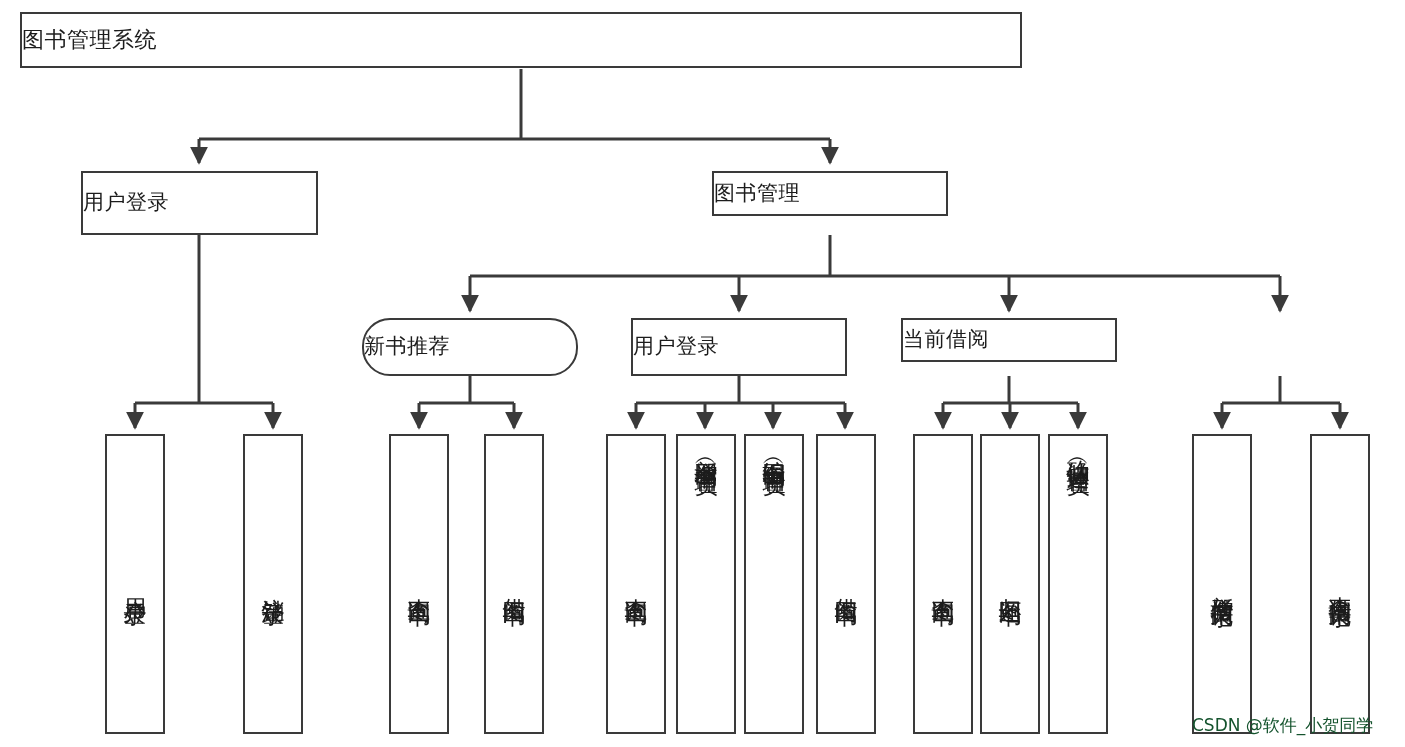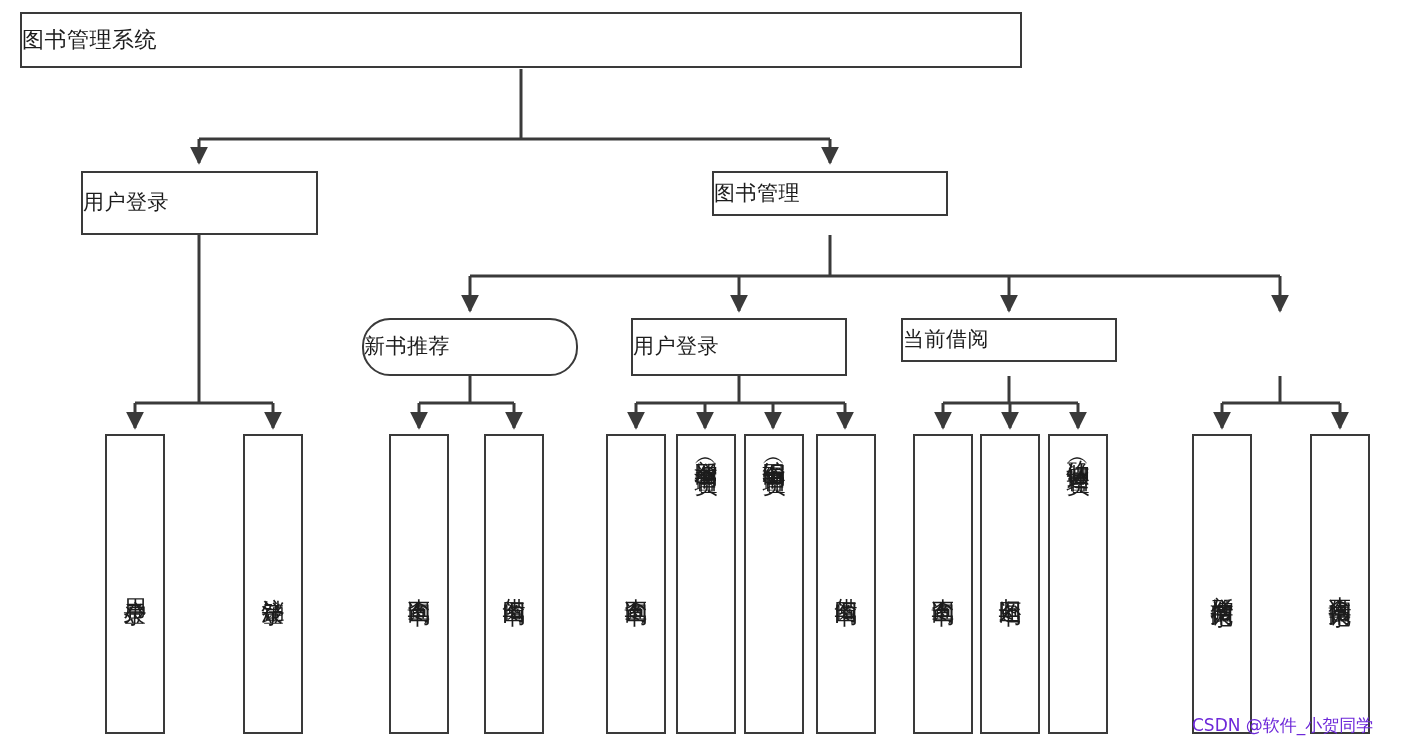--- a/index.html
+++ b/index.html
@@ -63,21 +63,21 @@
   .node.v .label {
     writing-mode: vertical-rl;
     text-orientation: upright;
     font-size: 23px;
     line-height: 1.18;
     letter-spacing: 2px;
     white-space: nowrap;
   }
   .watermark {
     position: absolute;
-    color: #6d28d9;
+    color: #14532d;
     font-size: 17px;
     white-space: nowrap;
     z-index: 3;
     font-family: "DejaVu Sans", "Liberation Sans", sans-serif;
     text-align: center;
   }
 </style>
 </head>
 <body>
 

